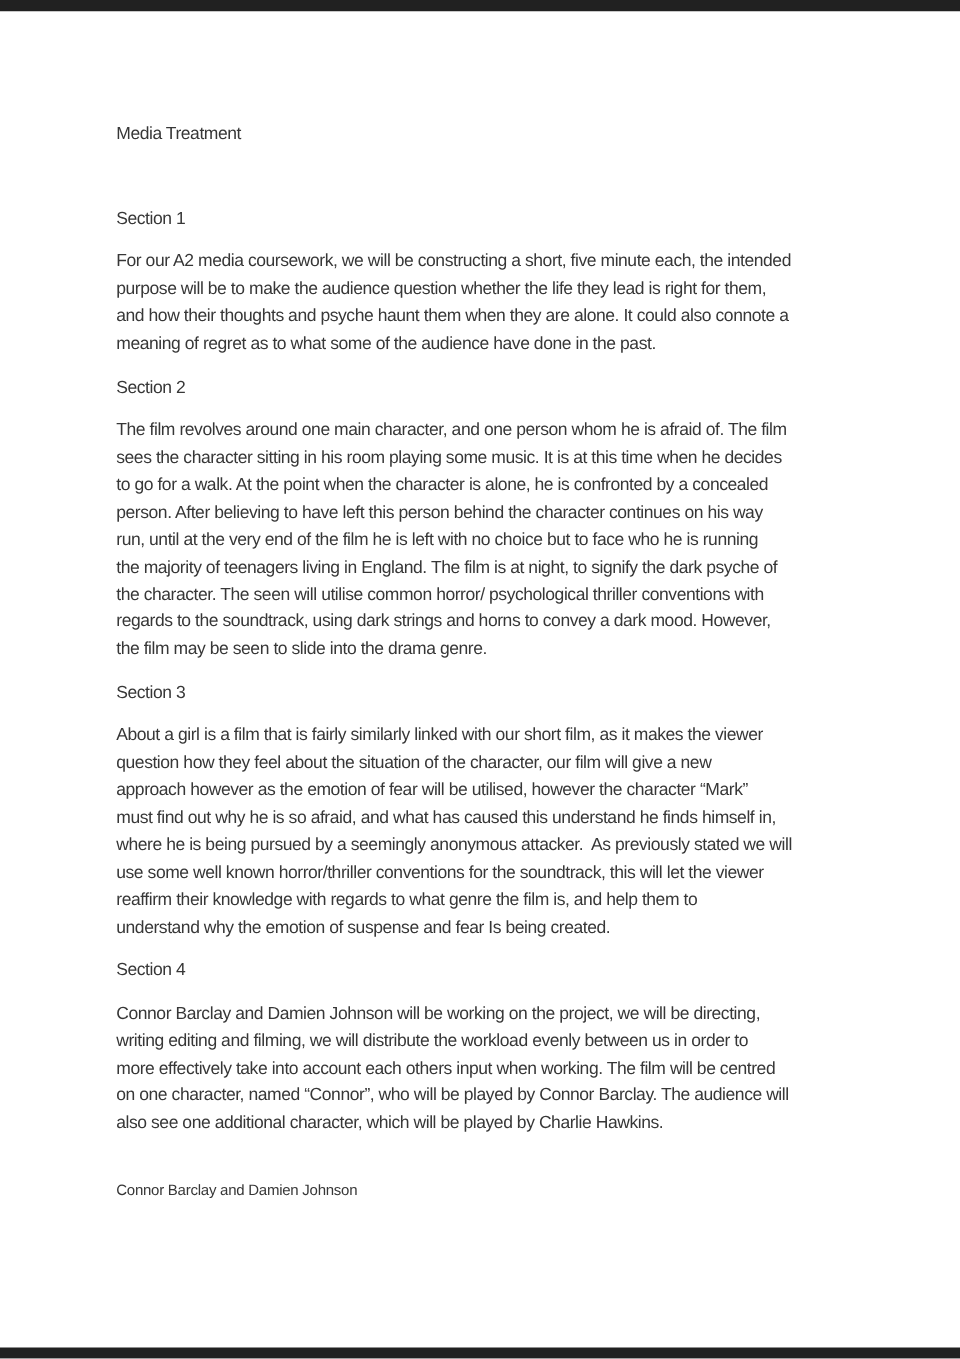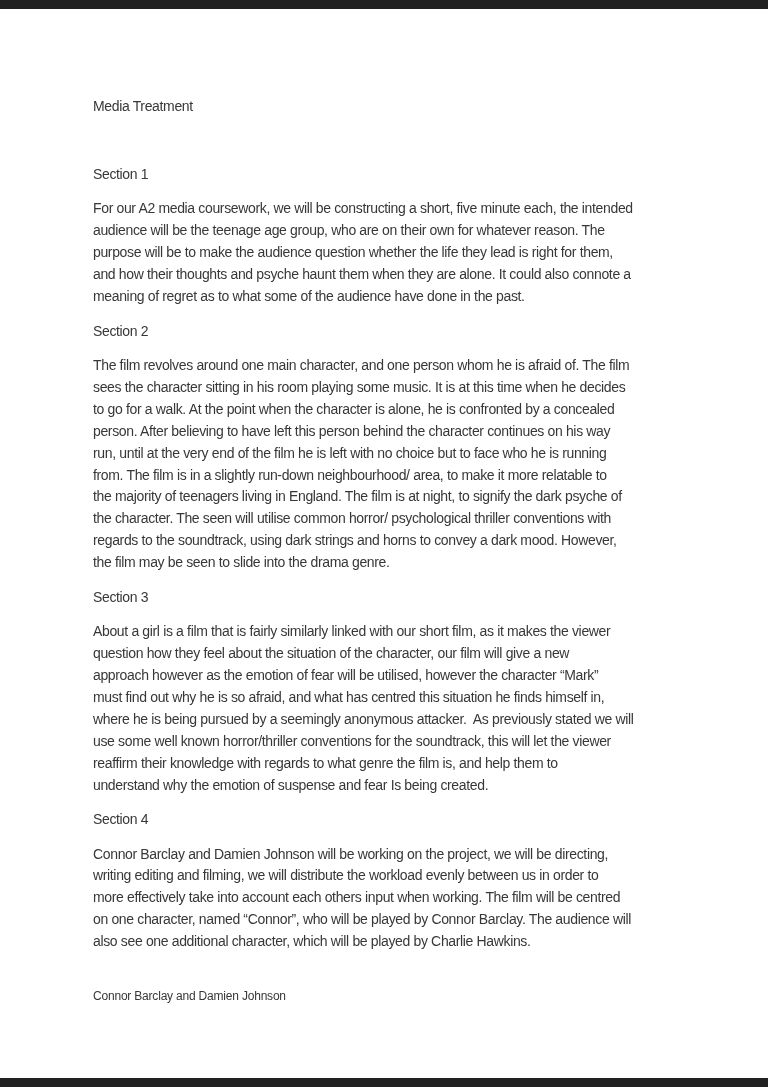--- a/index.html
+++ b/index.html
@@ -63,46 +63,44 @@
 
 <div class="page">
   <div class="letterbox-bar top"></div>
 
   <div class="content">
     <div class="doc-title">Media Treatment</div>
 
     <div class="section-heading">Section 1</div>
     <div class="paragraph">
       <div class="text-line">For our A2 media coursework, we will be constructing a short, five minute each, the intended</div>
-      <div class="text-line">audience will be the teenage age group, who are on their own for whatever reason. The</div>
       <div class="text-line">purpose will be to make the audience question whether the life they lead is right for them,</div>
       <div class="text-line">and how their thoughts and psyche haunt them when they are alone. It could also connote a</div>
       <div class="text-line">meaning of regret as to what some of the audience have done in the past.</div>
     </div>
 
     <div class="section-heading">Section 2</div>
     <div class="paragraph">
       <div class="text-line">The film revolves around one main character, and one person whom he is afraid of. The film</div>
       <div class="text-line">sees the character sitting in his room playing some music. It is at this time when he decides</div>
       <div class="text-line">to go for a walk. At the point when the character is alone, he is confronted by a concealed</div>
       <div class="text-line">person. After believing to have left this person behind the character continues on his way</div>
       <div class="text-line">run, until at the very end of the film he is left with no choice but to face who he is running</div>
-      <div class="text-line">from. The film is in a slightly run-down neighbourhood/ area, to make it more relatable to</div>
       <div class="text-line">the majority of teenagers living in England. The film is at night, to signify the dark psyche of</div>
       <div class="text-line">the character. The seen will utilise common horror/ psychological thriller conventions with</div>
       <div class="text-line">regards to the soundtrack, using dark strings and horns to convey a dark mood. However,</div>
       <div class="text-line">the film may be seen to slide into the drama genre.</div>
     </div>
 
     <div class="section-heading">Section 3</div>
     <div class="paragraph">
       <div class="text-line">About a girl is a film that is fairly similarly linked with our short film, as it makes the viewer</div>
       <div class="text-line">question how they feel about the situation of the character, our film will give a new</div>
       <div class="text-line">approach however as the emotion of fear will be utilised, however the character “Mark”</div>
-      <div class="text-line">must find out why he is so afraid, and what has centred this situation he finds himself in,</div>
+      <div class="text-line">must find out why he is so afraid, and what has caused this understand he finds himself in,</div>
       <div class="text-line">where he is being pursued by a seemingly anonymous attacker.  As previously stated we will</div>
       <div class="text-line">use some well known horror/thriller conventions for the soundtrack, this will let the viewer</div>
       <div class="text-line">reaffirm their knowledge with regards to what genre the film is, and help them to</div>
       <div class="text-line">understand why the emotion of suspense and fear Is being created.</div>
     </div>
 
     <div class="section-heading">Section 4</div>
     <div class="paragraph">
       <div class="text-line">Connor Barclay and Damien Johnson will be working on the project, we will be directing,</div>
       <div class="text-line">writing editing and filming, we will distribute the workload evenly between us in order to</div>

